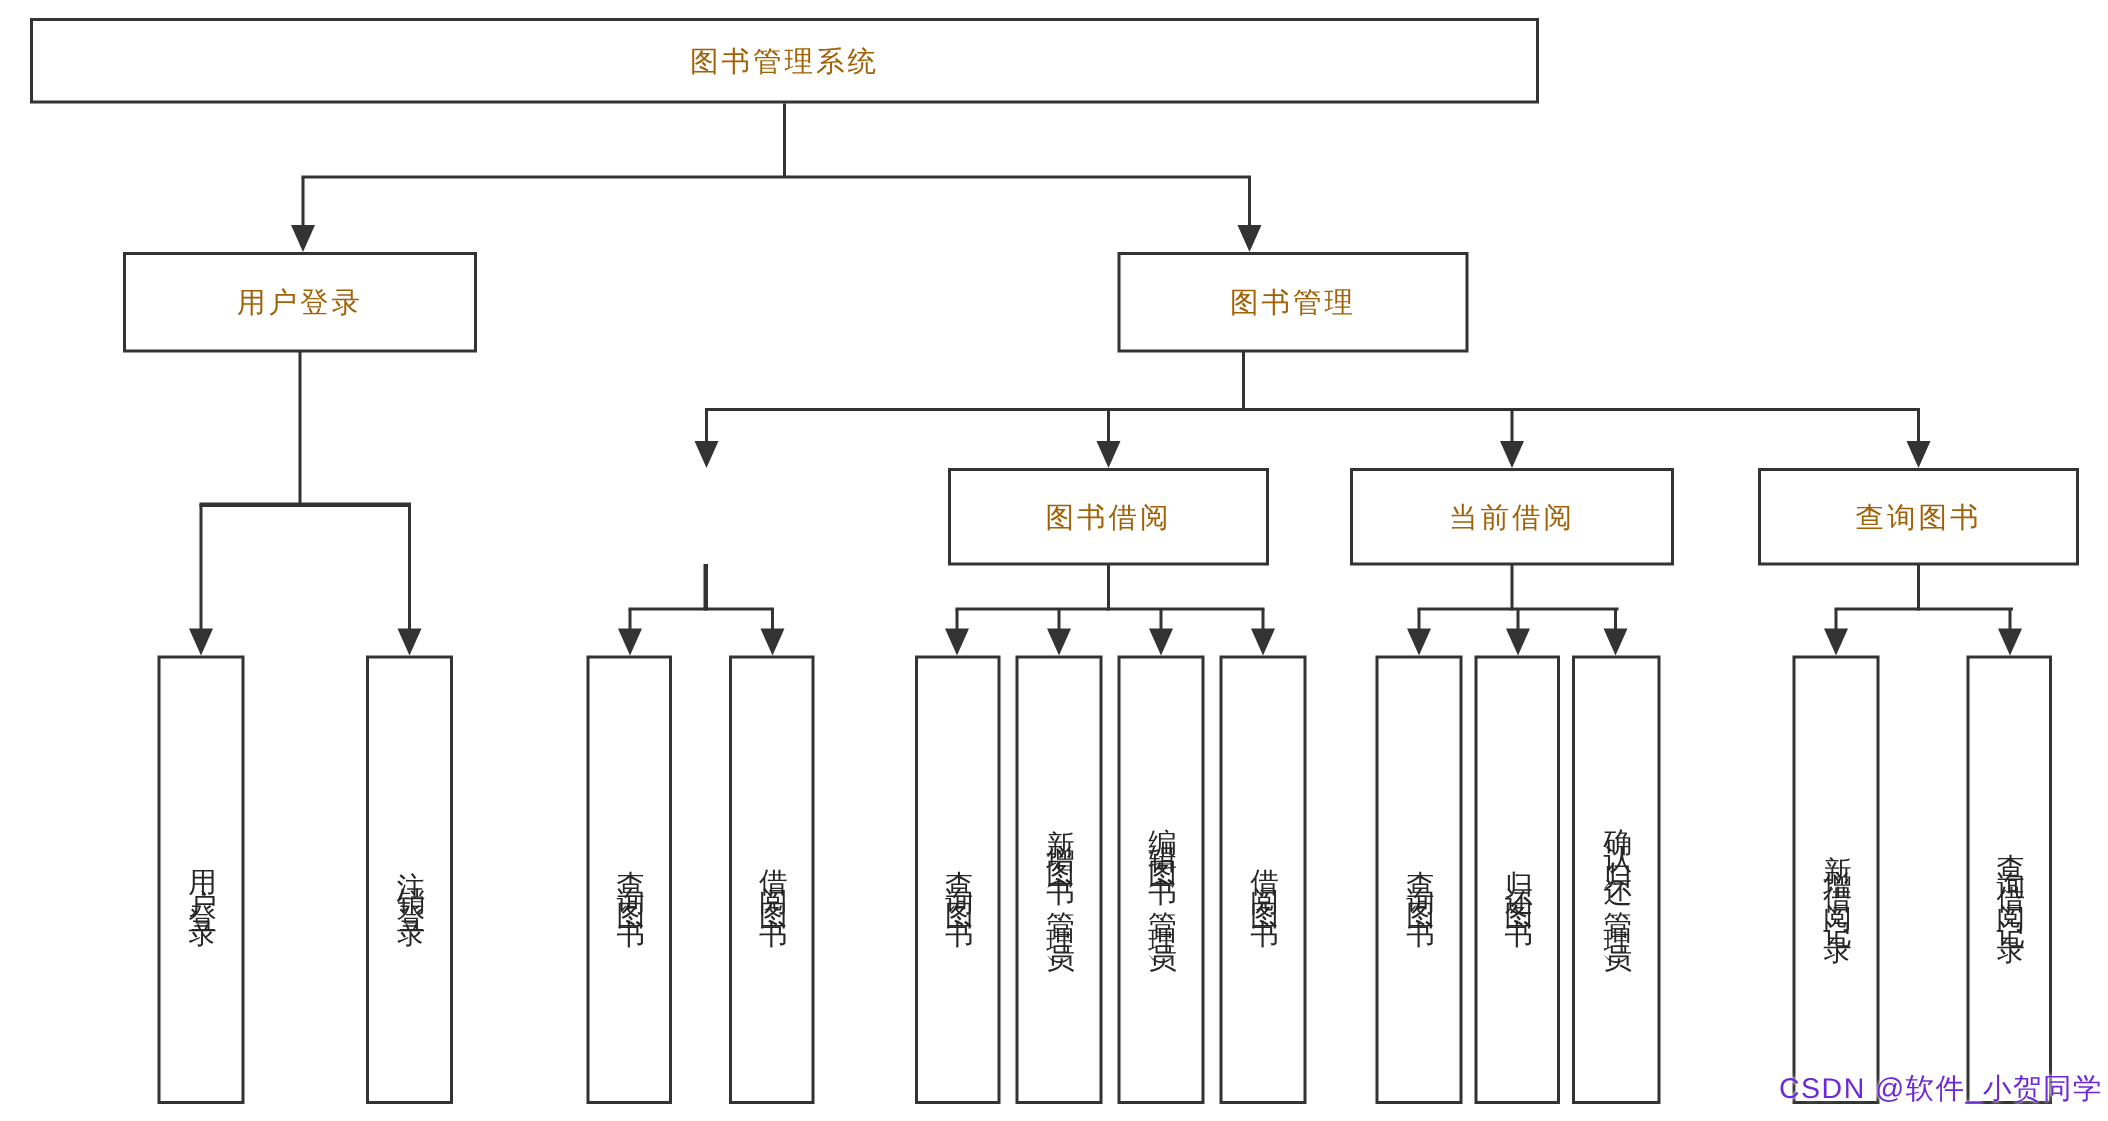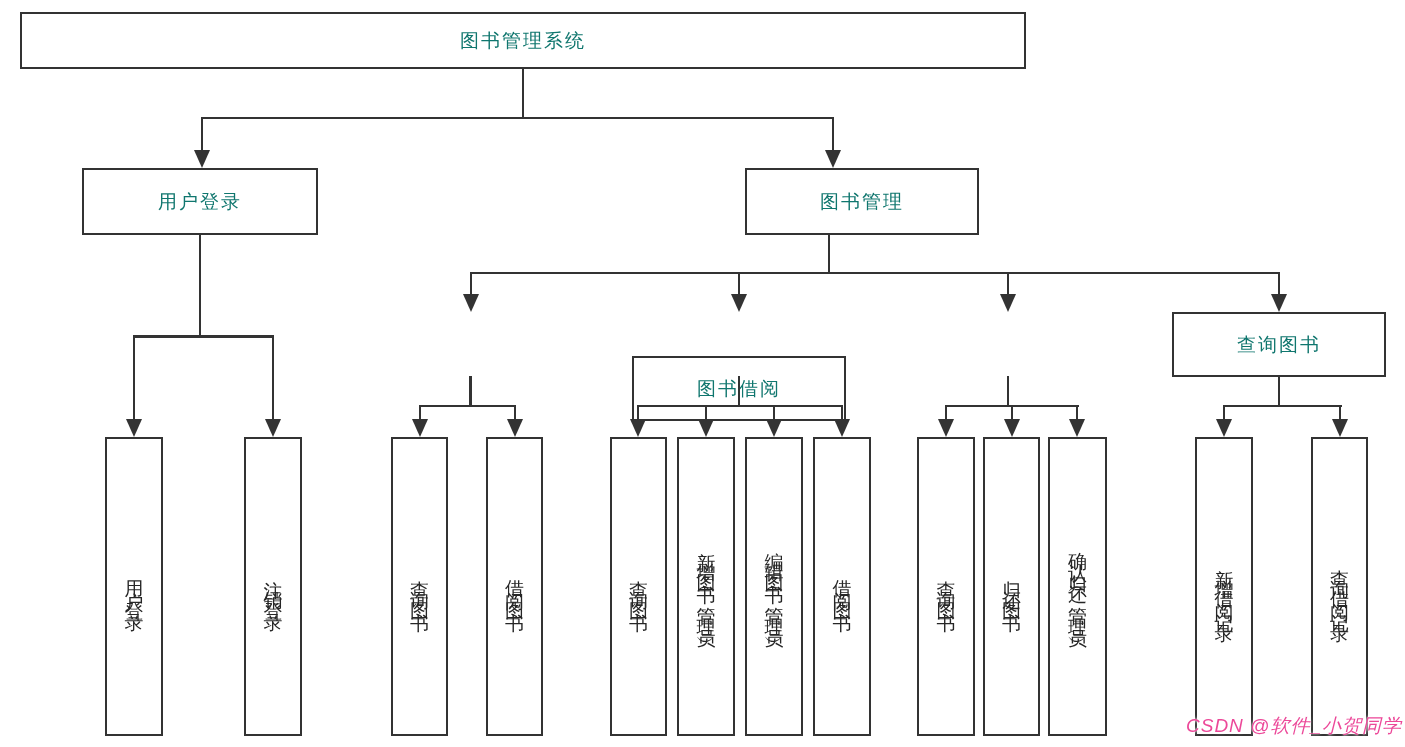--- a/index.html
+++ b/index.html
@@ -12,21 +12,21 @@
     overflow: hidden;
   }
   .box {
     position: absolute;
     box-sizing: border-box;
     background: #ffffff;
     border: 2.5px solid #333333;
     display: flex;
     align-items: center;
     justify-content: center;
-    color: #0f766e;
+    color: #a16207;
     font-size: 19px;
     letter-spacing: 2px;
     white-space: nowrap;
   }
   .vbox {
     position: absolute;
     box-sizing: border-box;
     background: #ffffff;
     border: 2.5px solid #333333;
     display: flex;
@@ -48,25 +48,24 @@
     width: 0; height: 0;
     border-left: 8px solid transparent;
     border-right: 8px solid transparent;
     border-top: 18px solid #333333;
   }
   .watermark {
     position: absolute;
     left: 1186px;
     top: 713px;
     font-size: 19px;
-    color: #ec4899;
+    color: #6d28d9;
     letter-spacing: 1px;
     white-space: nowrap;
     text-shadow: 0 0 2px #ffffff, 0 0 4px #ffffff;
-    font-style: italic;
   }
 </style>
 </head>
 <body>
 
 <div class="stage">
 
   <div class="box" style="left:20px; top:12px; width:1006px; height:57px;">图书管理系统</div>
 
   <div class="vl" style="left:521.75px; top:69px; height:49px;"></div>
@@ -90,21 +89,22 @@
   <div class="hl" style="left:469.5px; top:271.5px; width:810px;"></div>
   <div class="vl" style="left:469.5px; top:273px; height:25px;"></div>
   <div class="arr" style="left:462.5px; top:294px;"></div>
   <div class="vl" style="left:737.75px; top:273px; height:25px;"></div>
   <div class="arr" style="left:731px; top:294px;"></div>
   <div class="vl" style="left:1006.75px; top:273px; height:25px;"></div>
   <div class="arr" style="left:1000px; top:294px;"></div>
   <div class="vl" style="left:1277.75px; top:273px; height:25px;"></div>
   <div class="arr" style="left:1271px; top:294px;"></div>
 
-  <div class="box" style="left:632px; top:312px; width:214px; height:65px;margin-top:44px;">图书借阅</div>
+  <div class="box" style="left:632px; top:312px; width:214px; height:65px;">图书借阅</div>
+  <div class="box" style="left:900px; top:312px; width:216px; height:65px;">当前借阅</div>
   <div class="box" style="left:1172px; top:312px; width:214px; height:65px;">查询图书</div>
 
   <div class="vl" style="left:469.25px; top:376px; height:31px;"></div>
   <div class="hl" style="left:418.75px; top:404.5px; width:97px;"></div>
   <div class="vl" style="left:418.75px; top:406px; height:17px;"></div>
   <div class="arr" style="left:412px; top:419px;"></div>
   <div class="vl" style="left:513.75px; top:406px; height:17px;"></div>
   <div class="arr" style="left:507px; top:419px;"></div>
 
   <div class="vl" style="left:737.75px; top:376px; height:31px;"></div>

